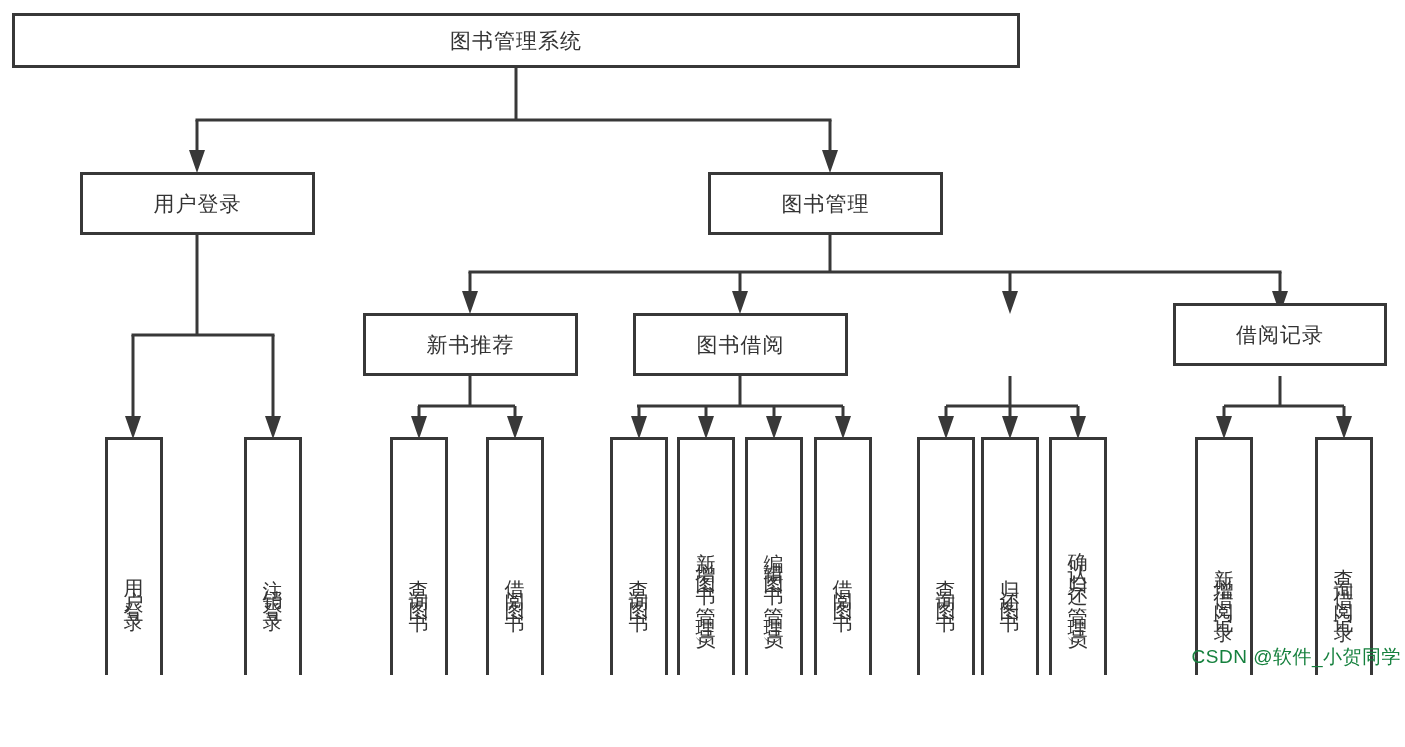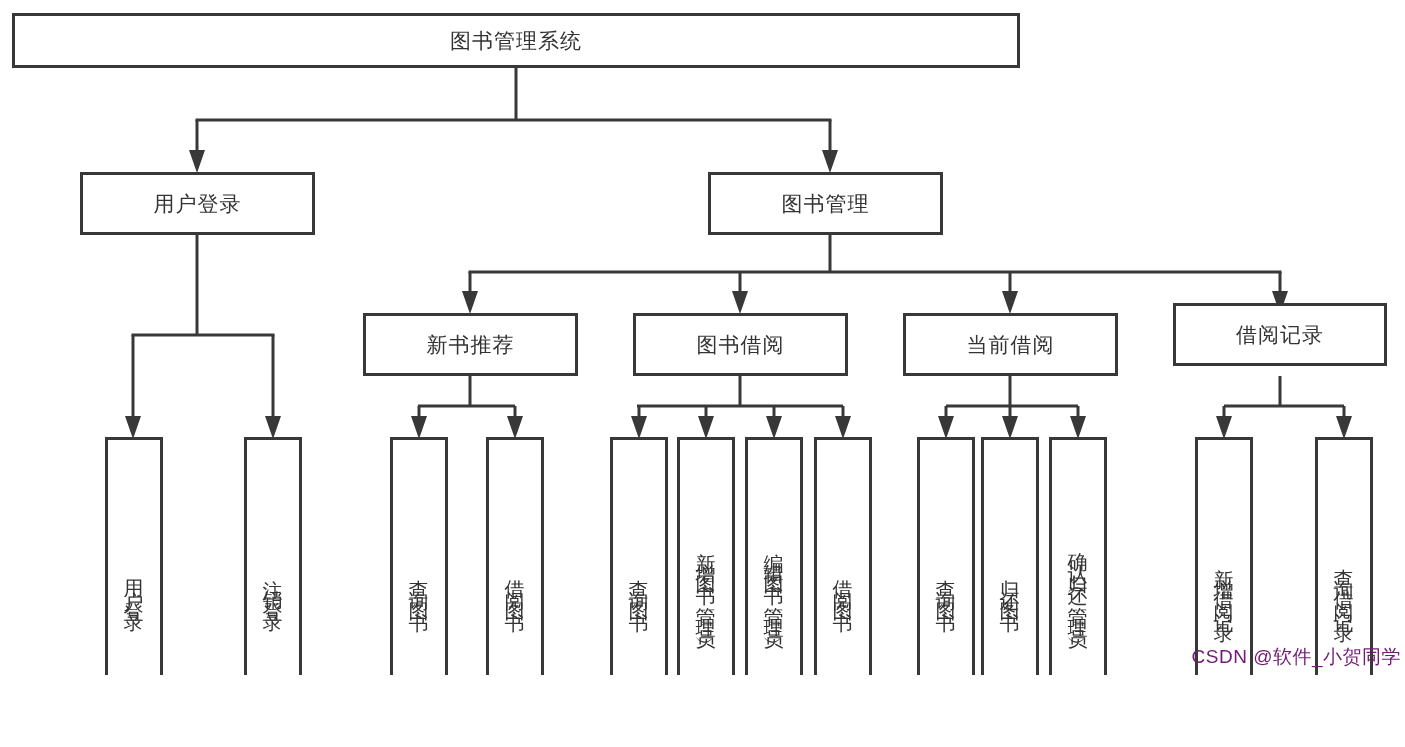--- a/index.html
+++ b/index.html
@@ -26,21 +26,21 @@
     text-orientation:mixed;
     font-size:20px;
     line-height:1;
     letter-spacing:11px;
     color:#333333;
   }
   .watermark{
     position:absolute;
     right:4px;bottom:5px;
     font-size:19px;
-    color:#701a75;
+    color:#15803d;
     z-index:5;
     white-space:nowrap;
     letter-spacing:0.5px;
   }
 </style>
 </head>
 <body>
 
 <div class="canvas">
 
@@ -120,23 +120,20 @@
   <div class="box" style="left:708px;top:172px;width:235px;height:63px">
     <span class="h-label">图书管理</span>
   </div>
 
   <div class="box" style="left:363px;top:313px;width:215px;height:63px">
     <span class="h-label">新书推荐</span>
   </div>
   <div class="box" style="left:633px;top:313px;width:215px;height:63px">
     <span class="h-label">图书借阅</span>
   </div>
-  <div class="box" style="left:903px;top:313px;width:215px;height:63px">
-    <span class="h-label">当前借阅</span>
-  </div>
   <div class="box" style="left:1173px;top:303px;width:214px;height:63px">
     <span class="h-label">借阅记录</span>
   </div>
 
   <div class="box leaf" style="left:105px">
     <span class="v-label">用户登录</span>
   </div>
   <div class="box leaf" style="left:244px">
     <span class="v-label">注销登录</span>
   </div>

